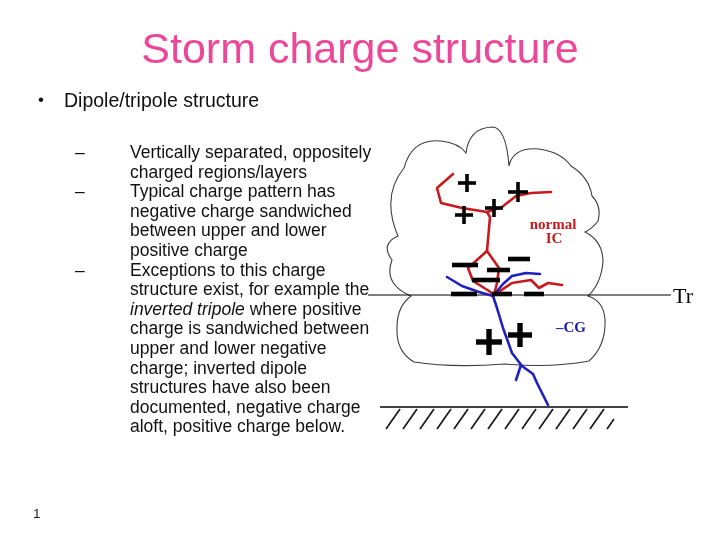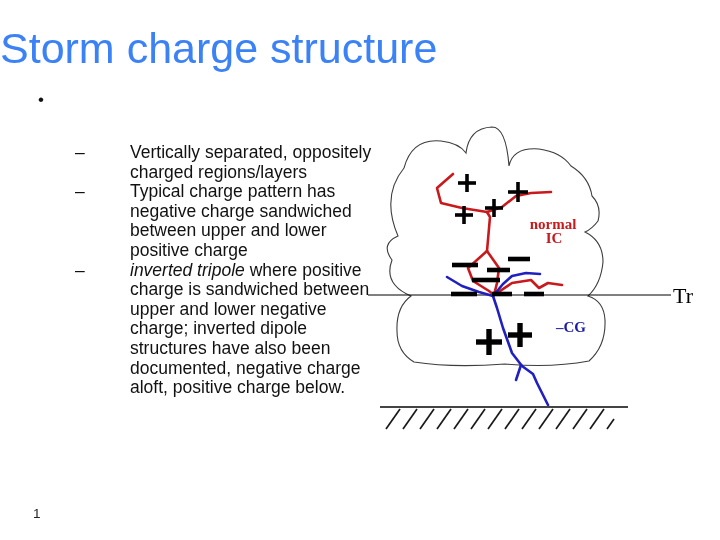--- a/index.html
+++ b/index.html
@@ -1,19 +1,19 @@
 <!DOCTYPE html>
 <html><head>
 <meta charset="utf-8">
 <style>
   html,body{margin:0;padding:0;background:#ffffff;}
   .slide{position:relative;width:720px;height:540px;background:#ffffff;overflow:hidden;
          font-family:"Liberation Sans",sans-serif;color:#111;}
-  .title{position:absolute;left:0;top:24px;width:720px;
-         font-size:43px;font-weight:400;letter-spacing:0;color:#3b82f6;margin:0;}
+  .title{position:absolute;left:0;top:24px;width:720px;text-align:center;
+         font-size:43px;font-weight:400;letter-spacing:0;color:#ec4899;margin:0;}
   .content{position:absolute;left:38px;top:88px;width:335px;}
   .l1-row{display:flex;align-items:flex-start;font-size:19.5px;line-height:24px;}
   .l1-marker{width:26px;flex:0 0 26px;font-size:17px;}
   .sub-list{margin-top:31px;}
   .sub-row{display:flex;align-items:flex-start;margin-left:37px;
            font-size:17.5px;line-height:19.6px;}
   .sub-marker{width:22px;flex:0 0 22px;}
   .sub-text{white-space:pre-line;width:282px;margin-left:33px;}
   .sub-text em{font-style:italic;}
   .diagram{position:absolute;left:360px;top:110px;width:360px;height:335px;}
@@ -26,37 +26,40 @@
 </head>
 <body>
 
 <div class="slide">
 
   <h1 class="title">Storm charge structure</h1>
 
   <div class="content">
     <div class="l1-row">
       <span class="l1-marker">•</span>
+      <span class="l1-text">Dipole/tripole structure</span>
     </div>
     <div class="sub-list">
       <div class="sub-row">
         <span class="sub-marker">–</span>
         <span class="sub-text">Vertically separated, oppositely
 charged regions/layers</span>
       </div>
       <div class="sub-row">
         <span class="sub-marker">–</span>
         <span class="sub-text">Typical charge pattern has
 negative charge sandwiched
 between upper and lower
 positive charge</span>
       </div>
       <div class="sub-row">
         <span class="sub-marker">–</span>
-        <span class="sub-text"><em>inverted tripole</em><span> where positive
+        <span class="sub-text"><span>Exceptions to this charge
+structure exist, for example the
+</span><em>inverted tripole</em><span> where positive
 charge is sandwiched between
 upper and lower negative
 charge; inverted dipole
 structures have also been
 documented, negative charge
 aloft, positive charge below.</span></span>
       </div>
     </div>
   </div>
 

